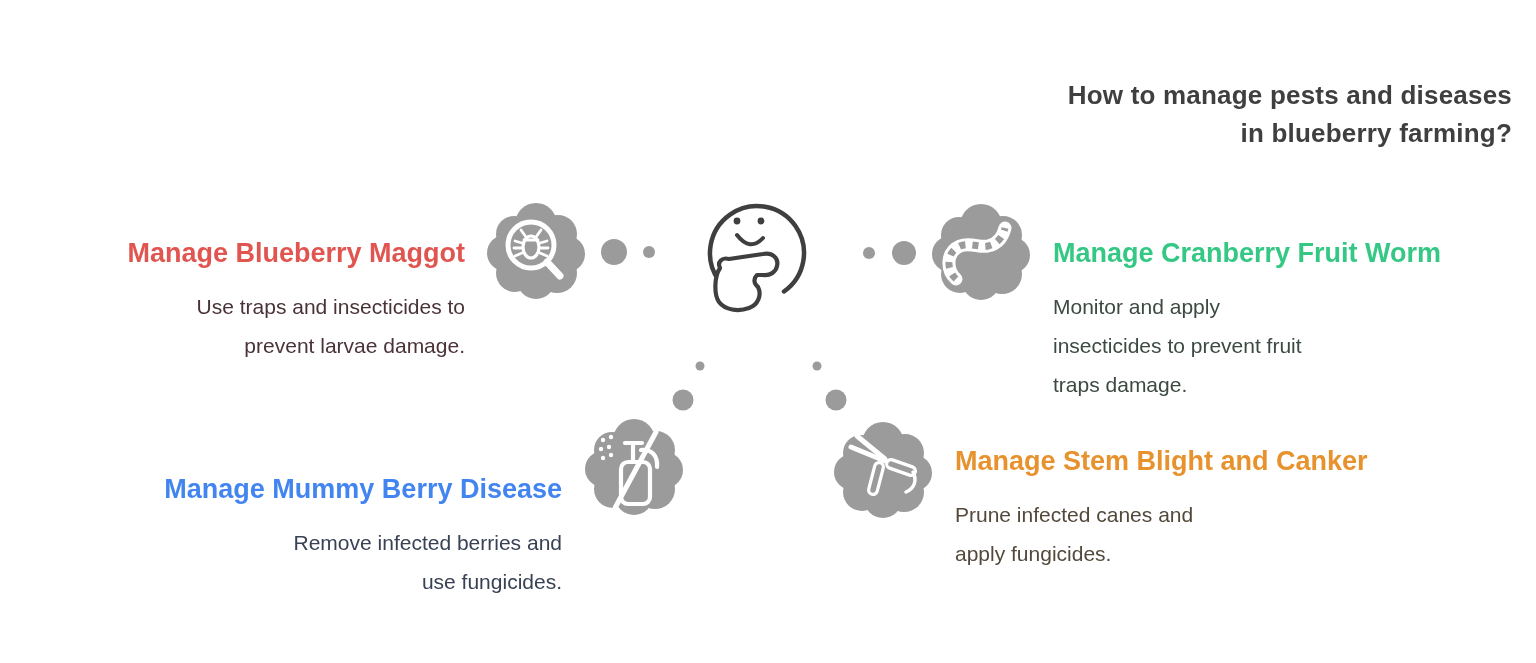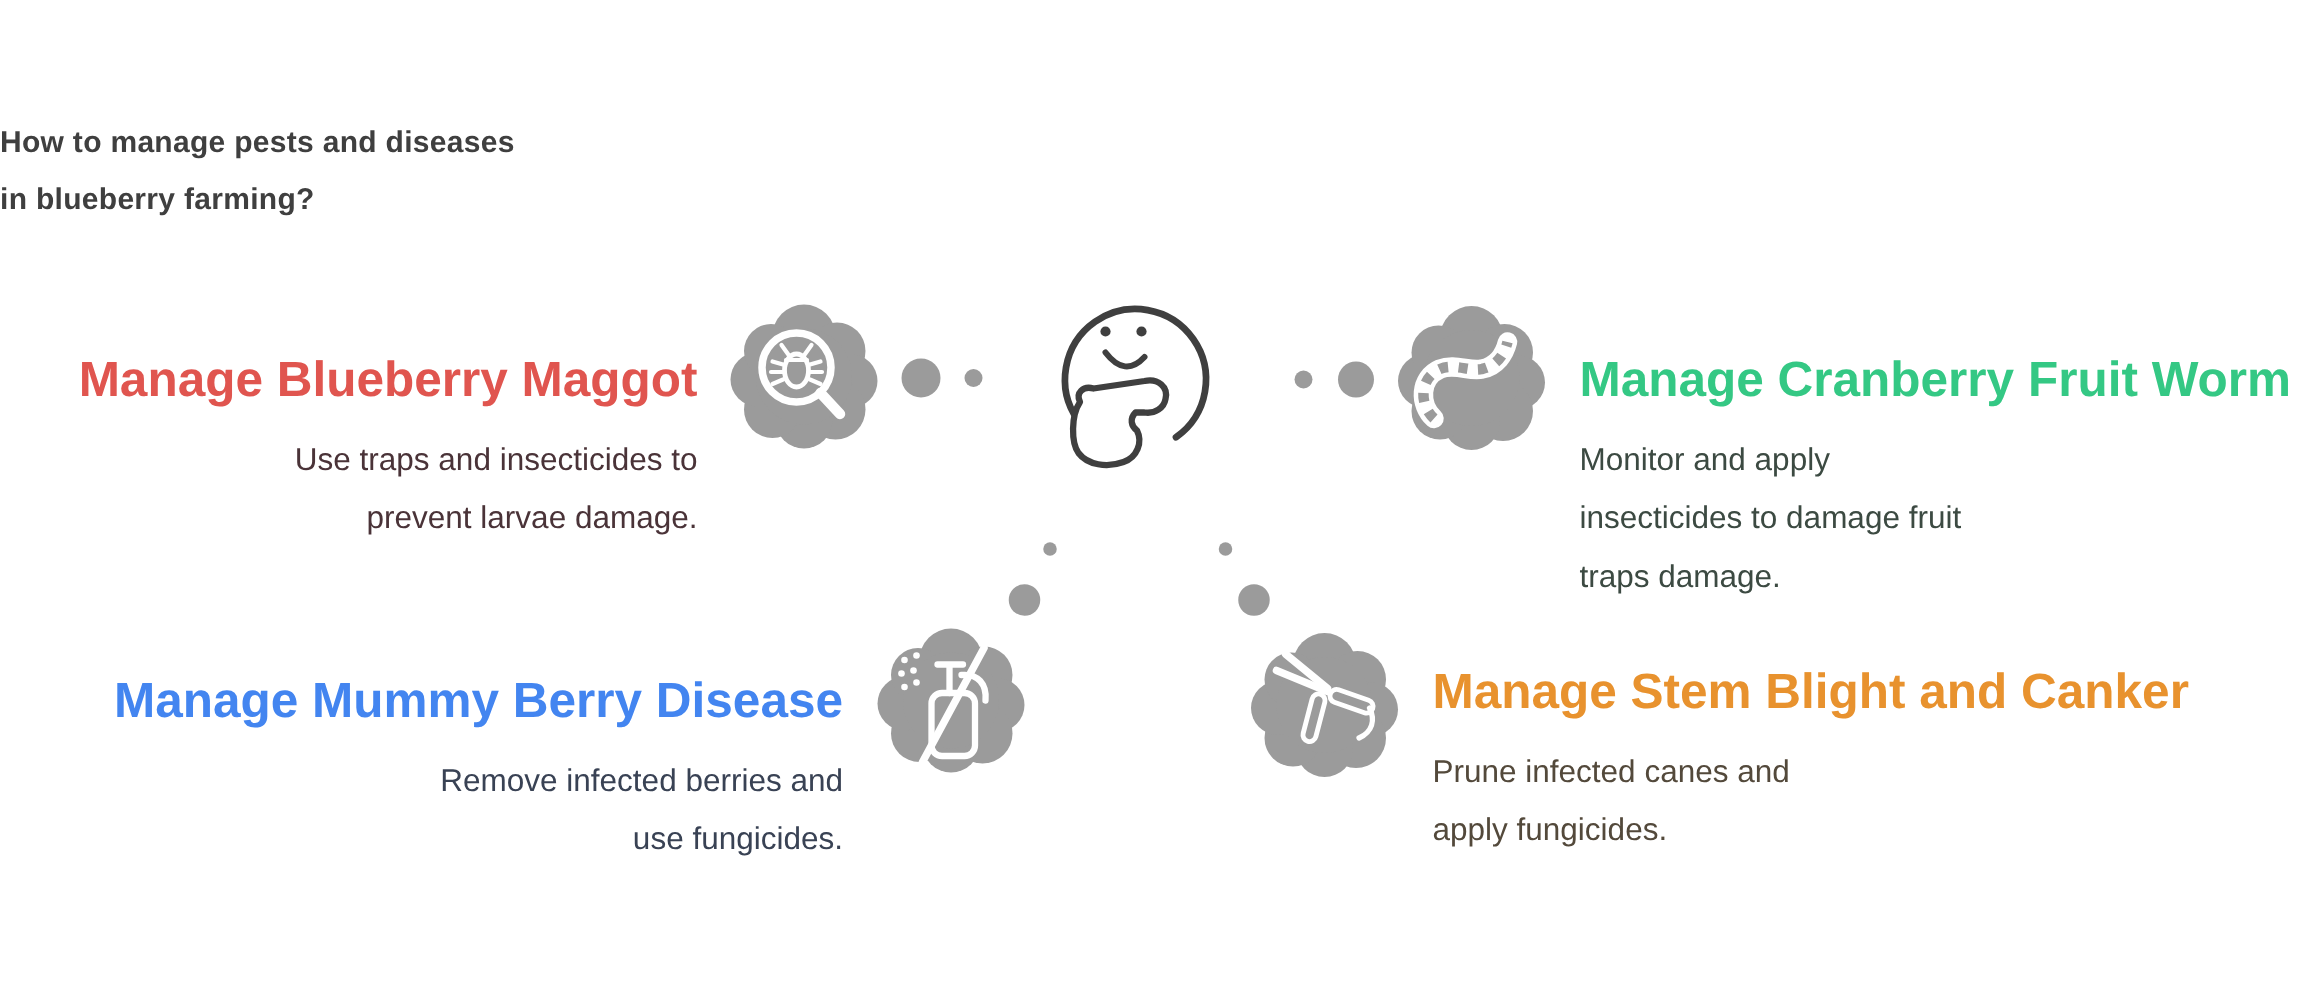--- a/index.html
+++ b/index.html
@@ -8,47 +8,47 @@
     position: relative;
     width: 1536px;
     height: 663px;
     background: #ffffff;
     overflow: hidden;
     font-family: "Liberation Sans", sans-serif;
   }
   .title {
     position: absolute;
     left: 0; right: 24px; top: 76px;
-    text-align: left;
-    font-size: 20px;
+    text-align: right;
+    font-size: 26px;
     font-weight: 700;
     line-height: 38px;
     color: #3F3F3F;
     letter-spacing: 0.2px;
   }
   .title span { display: block; white-space: nowrap; }
   .section { position: absolute; }
   .section .heading {
     display: block;
-    font-size: 33px;
+    font-size: 27px;
     font-weight: 700;
     line-height: 34px;
     white-space: nowrap;
     margin-bottom: 17px;
   }
   .section .body-line {
     display: block;
     font-size: 21px;
     font-weight: 400;
     line-height: 39px;
     white-space: nowrap;
   }
   .sec-top-left     { top: 236px; right: 1071px; text-align: right; }
   .sec-top-right    { top: 236px; left: 1053px;  text-align: left; }
-  .sec-bottom-left  { top: 450px; right: 974px;  text-align: right; }
+  .sec-bottom-left  { top: 472px; right: 974px;  text-align: right; }
   .sec-bottom-right { top: 444px; left: 955px;   text-align: left; }
   .scene {
     position: absolute;
     left: 460px; top: 170px;
     width: 600px; height: 370px;
   }
 </style>
 </head>
 <body>
 
@@ -64,21 +64,21 @@
     <span class="body" style="color: rgb(74, 51, 56);">
       <span class="body-line">Use traps and insecticides to</span>
       <span class="body-line">prevent larvae damage.</span>
     </span>
   </div>
 
   <div class="section sec-top-right">
     <span class="heading" style="color: rgb(52, 200, 132);">Manage Cranberry Fruit Worm</span>
     <span class="body" style="color: rgb(60, 74, 66);">
       <span class="body-line">Monitor and apply</span>
-      <span class="body-line">insecticides to damage fruit</span>
+      <span class="body-line">insecticides to prevent fruit</span>
       <span class="body-line">traps damage.</span>
     </span>
   </div>
 
   <div class="section sec-bottom-left">
     <span class="heading" style="color: rgb(67, 133, 240);">Manage Mummy Berry Disease</span>
     <span class="body" style="color: rgb(57, 66, 84);">
       <span class="body-line">Remove infected berries and</span>
       <span class="body-line">use fungicides.</span>
     </span>

